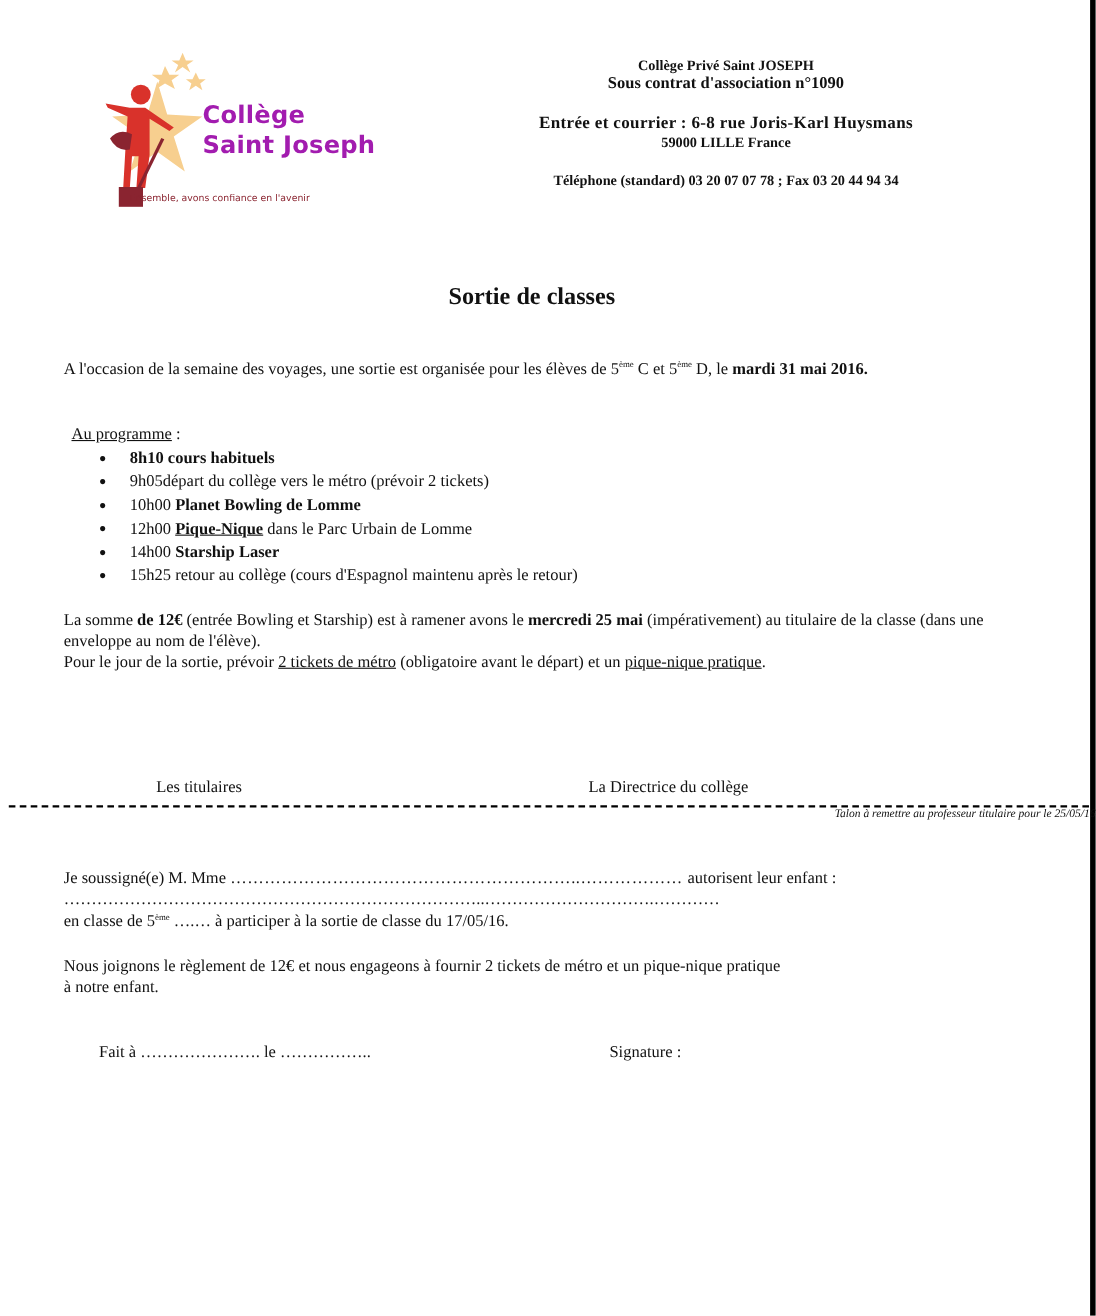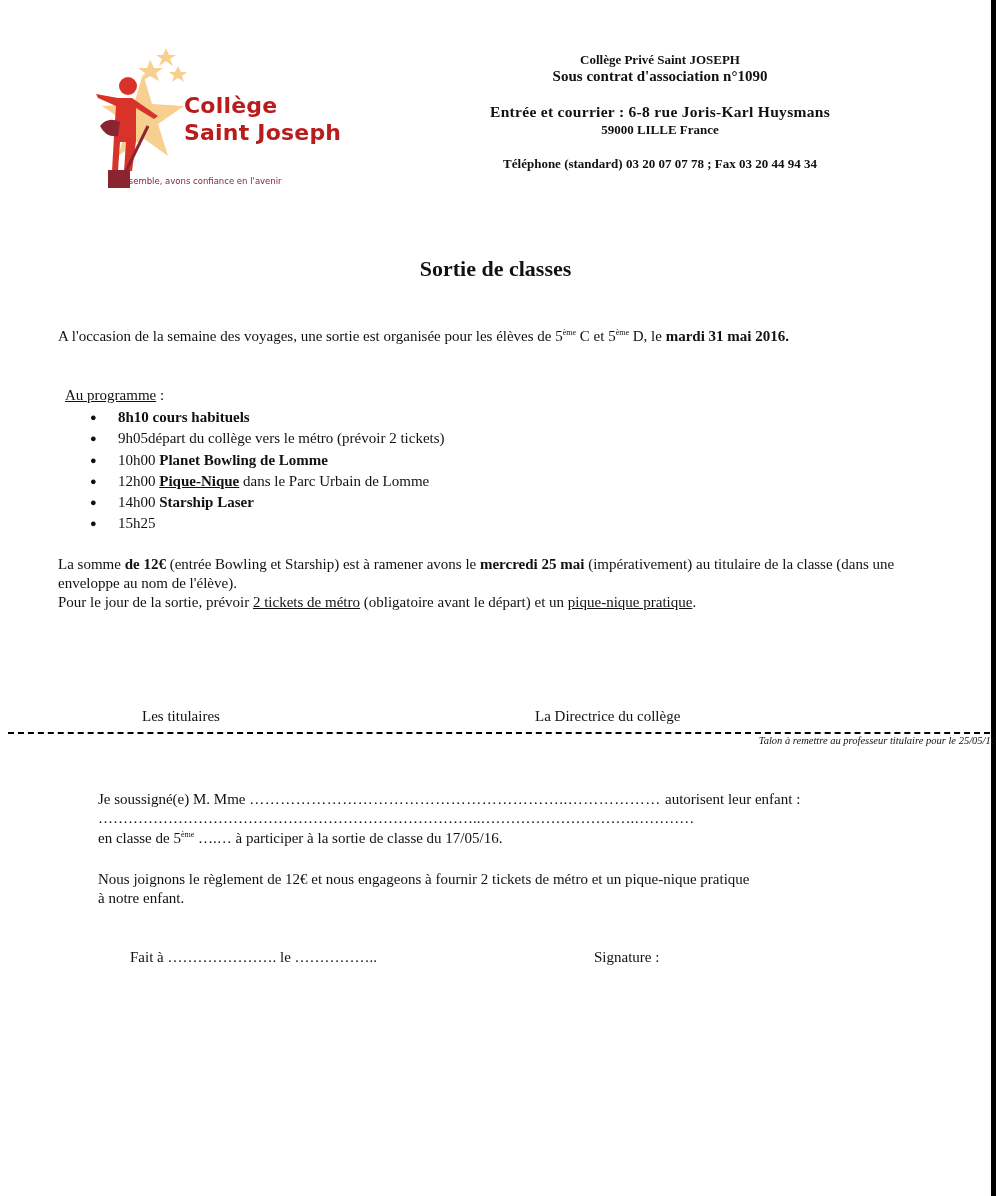--- a/index.html
+++ b/index.html
@@ -4,46 +4,46 @@
 <style>
   html, body { margin: 0; padding: 0; background: #ffffff; }
   body {
     width: 996px; height: 1196px; position: relative; overflow: hidden;
     font-family: "Liberation Serif", "DejaVu Serif", serif;
     color: #111;
   }
   .right-bar { position: absolute; top: 0; right: 0; width: 5px; height: 1196px; background: #000; }
 
   .logo { position: absolute; left: 88px; top: 46px; width: 270px; height: 150px; }
-  .logo-text { position: absolute; left: 96px; top: 46px; font-family: "DejaVu Sans", sans-serif; color: #b91c1c; font-weight: bold; font-size: 22px; line-height: 27px; letter-spacing: 0.2px; }
+  .logo-text { position: absolute; left: 96px; top: 46px; font-family: "DejaVu Sans", sans-serif; color: #a21caf; font-weight: bold; font-size: 22px; line-height: 27px; letter-spacing: 0.2px; }
   .logo-tag { position: absolute; left: 30px; top: 130px; font-family: "DejaVu Sans", sans-serif; color: #8a2430; font-size: 8.5px; white-space: nowrap; }
 
   .hdr { position: absolute; left: 430px; width: 460px; text-align: center; font-weight: bold; }
   .hdr.l1 { top: 52px; font-size: 13px; }
   .hdr.l2 { top: 68px; font-size: 15px; }
   .hdr.l3 { top: 103px; font-size: 15.5px; letter-spacing: 0.3px; }
   .hdr.l4 { top: 122px; font-size: 13px; }
   .hdr.l5 { top: 156px; font-size: 13px; }
 
-  .title { position: absolute; left: 12px; width: 967px; top: 256px; text-align: center; font-size: 22px; font-weight: bold; }
+  .title { position: absolute; left: 0; width: 967px; top: 256px; text-align: center; font-size: 22px; font-weight: bold; }
 
   .p { position: absolute; left: 58px; width: 880px; font-size: 15px; line-height: 19px; }
   sup { font-size: 8px; vertical-align: 6px; line-height: 0; }
   u { text-decoration: underline; }
 
   .prog { position: absolute; left: 65px; top: 387px; font-size: 15px; }
   .prog-list { position: absolute; left: 90px; top: 407px; margin: 0; padding: 0; list-style: none; font-size: 15px; }
   .prog-list li { height: 21.3px; line-height: 21px; display: flex; }
   .bullet { width: 28px; display: inline-block; font-size: 11px; }
 
   .sig { position: absolute; top: 693px; font-size: 15px; margin-top: 15px; }
   .dashed { position: absolute; left: 8px; right: 6px; top: 732px; border-top: 2px dashed #000; }
   .talon { position: absolute; left: 0; width: 996px; top: 735px; text-align: right; font-size: 10.5px; font-style: italic; }
 
-  .f { position: absolute; left: 58px; font-size: 15px; white-space: nowrap; margin-left: 40px; }
+  .f { position: absolute; left: 58px; font-size: 15px; white-space: nowrap; }
   .dots { letter-spacing: 0.5px; }
 </style>
 </head>
 <body>
 
 <div class="right-bar"></div>
 
 <div class="logo">
   <svg width="110" height="150" viewBox="0 0 110 150" style="position:absolute;left:0;top:0">
     <polygon points="78,2 81,9 88,9 82,13 85,20 78,15 71,20 74,13 68,9 75,9" fill="#f7cf8f"></polygon>
@@ -93,20 +93,21 @@
     </li>
   <li><span class="bullet">●</span><span>12h00</span>&nbsp;<b><u>Pique-Nique</u></b><span style="white-space:pre"> dans le Parc Urbain de Lomme</span></li>
   <li>
       <span class="bullet">●</span>
       <span>14h00</span>
       <b style="white-space:pre"> Starship Laser</b>
     </li>
   <li>
       <span class="bullet">●</span>
       <span>15h25</span>
+      <span style="white-space:pre"> retour au collège (cours d'Espagnol maintenu après le retour)</span>
     </li>
 </ul>
 
 <div class="p" style="top:555px;">
   <span> La somme </span><b>de 12€</b><span> (entrée Bowling et Starship) est à ramener avons le </span><b>mercredi 25 mai</b><span> (impérativement) au titulaire de la classe (dans une enveloppe au nom de l'élève).</span><br>
   <span> Pour le jour de la sortie, prévoir </span><u>2 tickets de métro</u><span> (obligatoire avant le départ) et un </span><u>pique-nique pratique</u><span>.</span>
 </div>
 
 <div class="sig" style="left:142px;">Les titulaires</div>
 <div class="sig" style="left:535px;">La Directrice du collège</div>

